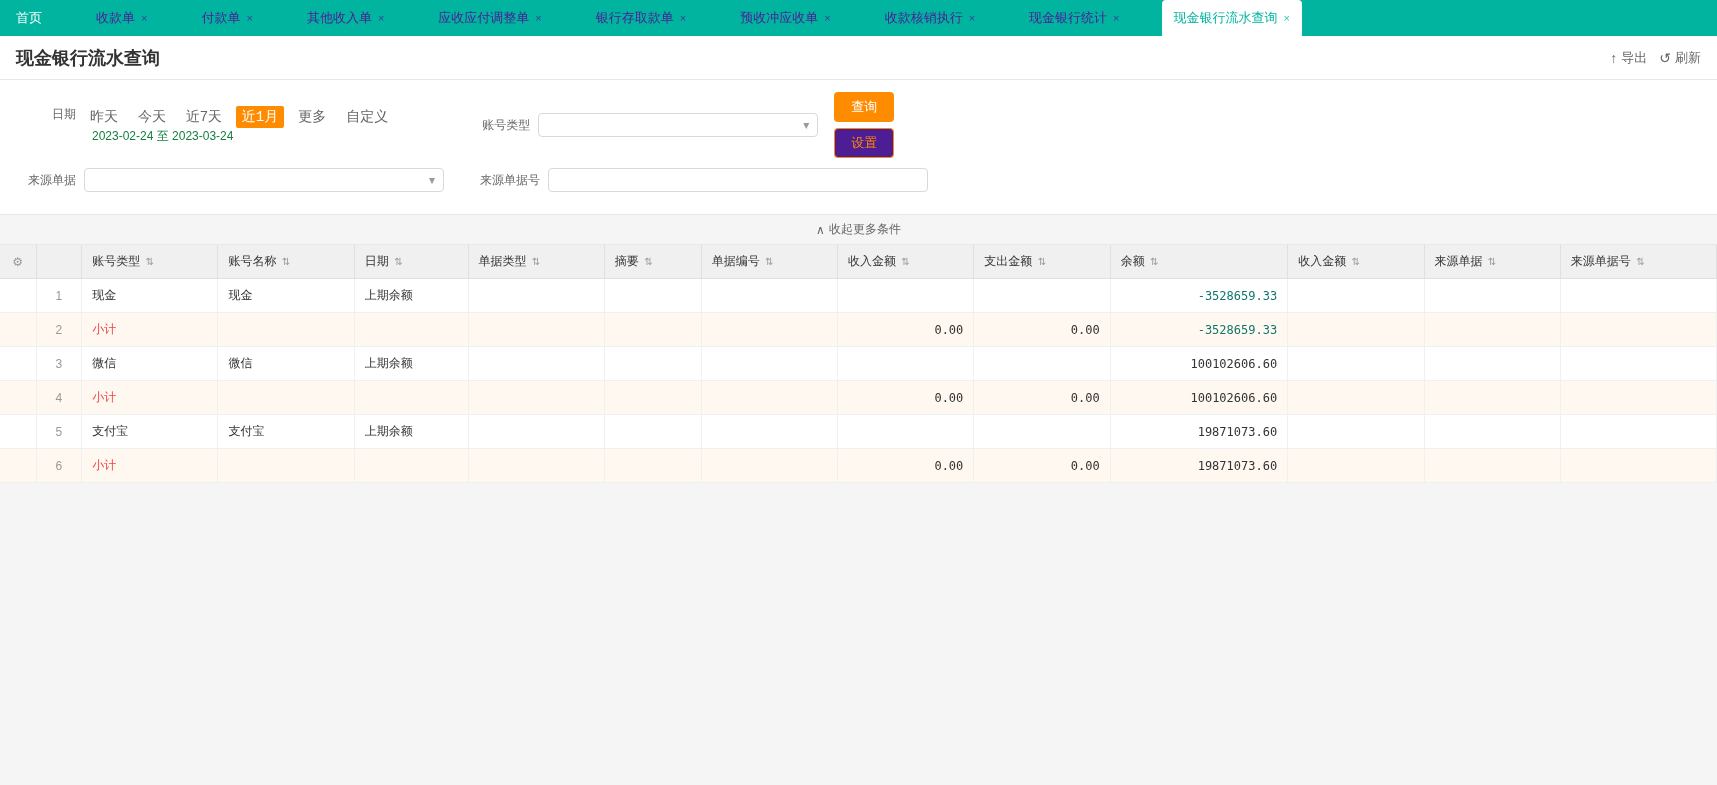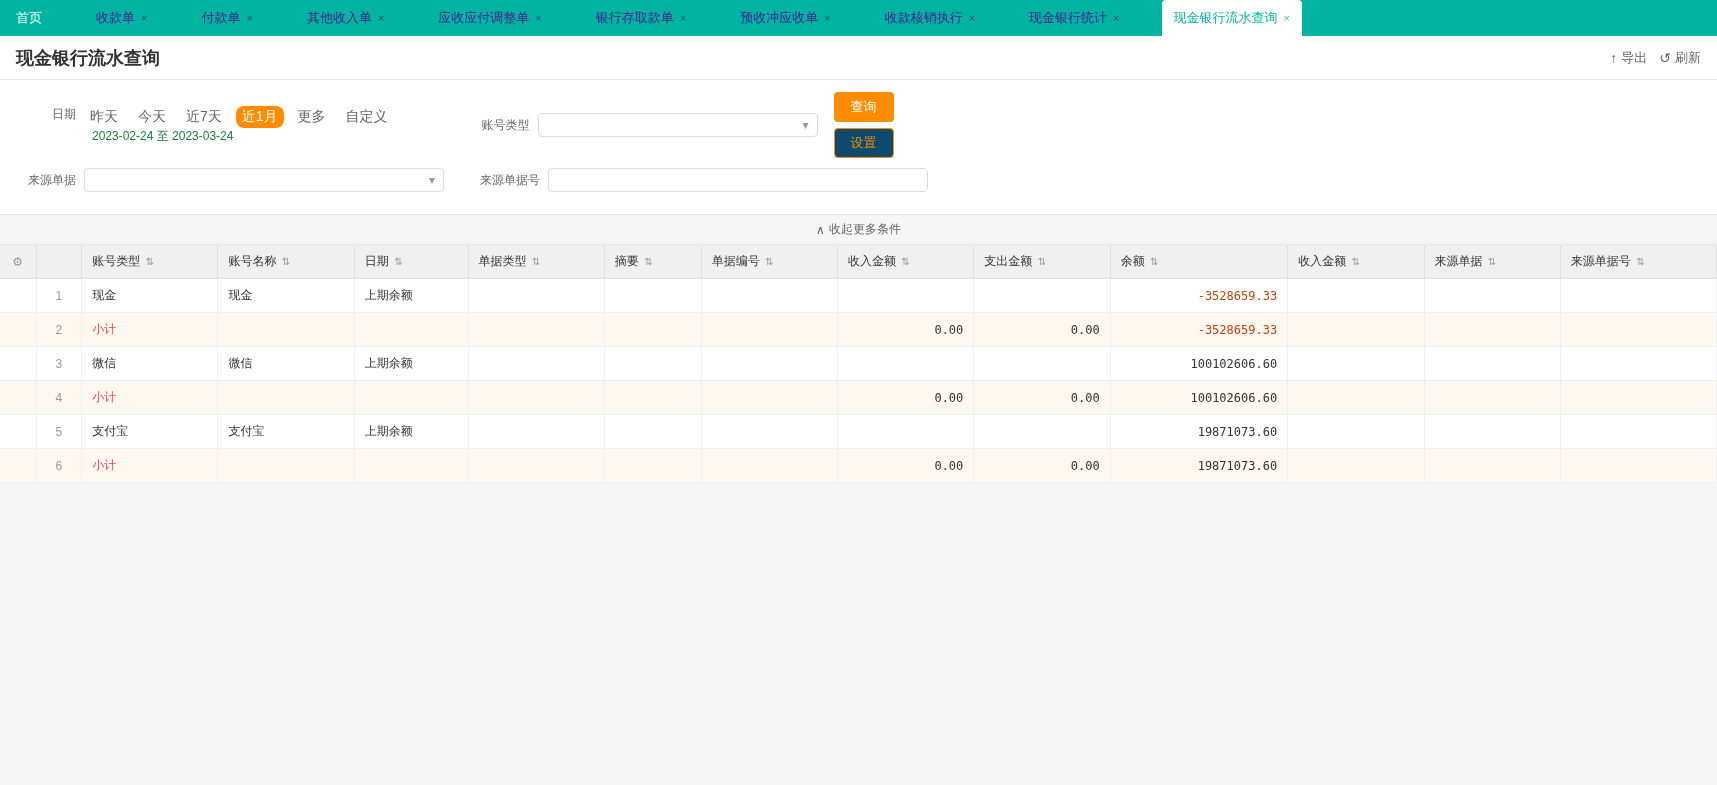--- a/index.html
+++ b/index.html
@@ -100,21 +100,22 @@
     .date-opt {
       color: #666;
       cursor: pointer;
       padding: 2px 6px;
       border-radius: 10px;
       font-size: 14px;
     }
     .date-opt.active {
       background: #ff8c00;
       color: #fff;
-      border-radius: 8px;
+      border-radius: 2px;
+      font-family: Liberation Mono, monospace;
     }
     .date-range {
       color: #15803d;
       font-size: 12px;
       margin-left: 8px;
     }
     .filter-select {
       display: flex;
       align-items: center;
       border: 1px solid #d9d9d9;
@@ -150,21 +151,21 @@
     .query-btn {
       background: #ff8c00;
       color: #fff;
       border: none;
       border-radius: 4px;
       padding: 6px 16px;
       cursor: pointer;
       font-size: 13px;
     }
     .settings-btn {
-      background: #0c4a6e;
+      background: #4c1d95;
       color: #ff8c00;
       border: 1px solid #ff8c00;
       border-radius: 4px;
       padding: 5px 16px;
       cursor: pointer;
       font-size: 13px;
     }
 
     
     .collapse-bar {
@@ -218,21 +219,21 @@
       padding: 8px 10px;
       border-right: 1px solid #f0f0f0;
       font-size: 12px;
       color: #333;
     }
     tbody td.number {
       text-align: right;
       font-family: monospace;
     }
     tbody td.negative {
-      color: #c2410c;
+      color: #0f766e;
     }
     tbody td.subtotal-label {
       color: #ef4444;
     }
     .row-num {
       color: #999;
       text-align: center;
     }
     .gear-col {
       width: 36px;

